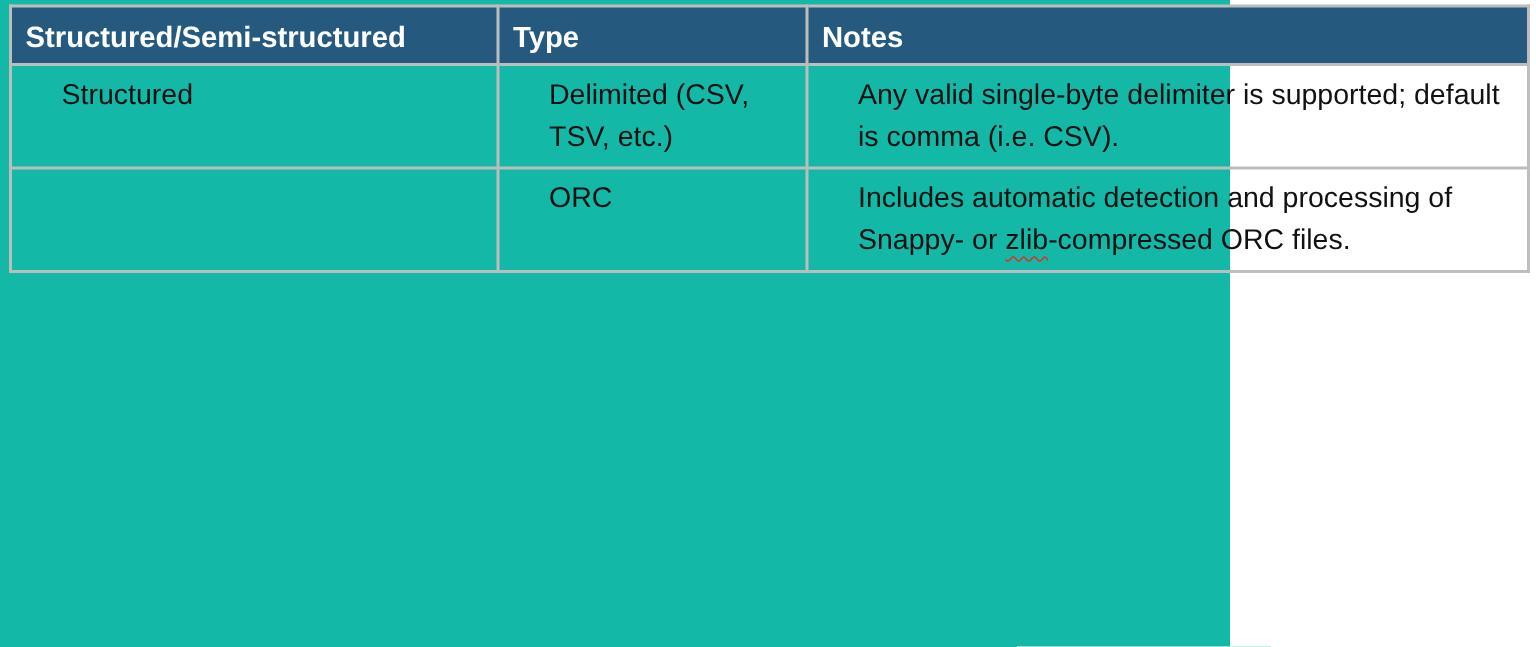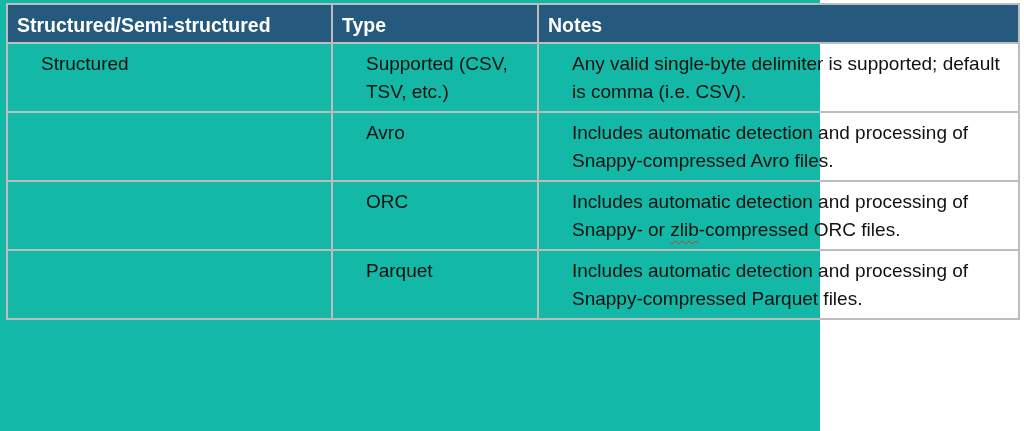--- a/index.html
+++ b/index.html
@@ -80,33 +80,23 @@
     <thead>
       <tr>
         <th>Structured/Semi-structured</th>
         <th>Type</th>
         <th>Notes</th>
       </tr>
     </thead>
     <tbody>
       <tr class="row-two-line">
         <td>Structured</td>
-        <td>Supported (CSV, TSV, etc.)</td>
+        <td>Delimited (CSV, TSV, etc.)</td>
         <td>Any valid single-byte delimiter is supported; default is comma (i.e. CSV).</td>
-      </tr>
-      <tr class="row-two-line">
-        <td></td>
-        <td>Avro</td>
-        <td>Includes automatic detection and processing of Snappy-compressed Avro files.</td>
       </tr>
       <tr class="row-two-line">
         <td></td>
         <td>ORC</td>
         <td><span>Includes automatic detection and processing of Snappy- or </span><span class="spell">zlib</span><span>-compressed ORC files.</span></td>
       </tr>
-      <tr class="row-two-line">
-        <td></td>
-        <td>Parquet</td>
-        <td>Includes automatic detection and processing of Snappy-compressed Parquet files.</td>
-      </tr>
     </tbody>
   </table>
 </div>
 
 </body></html>

